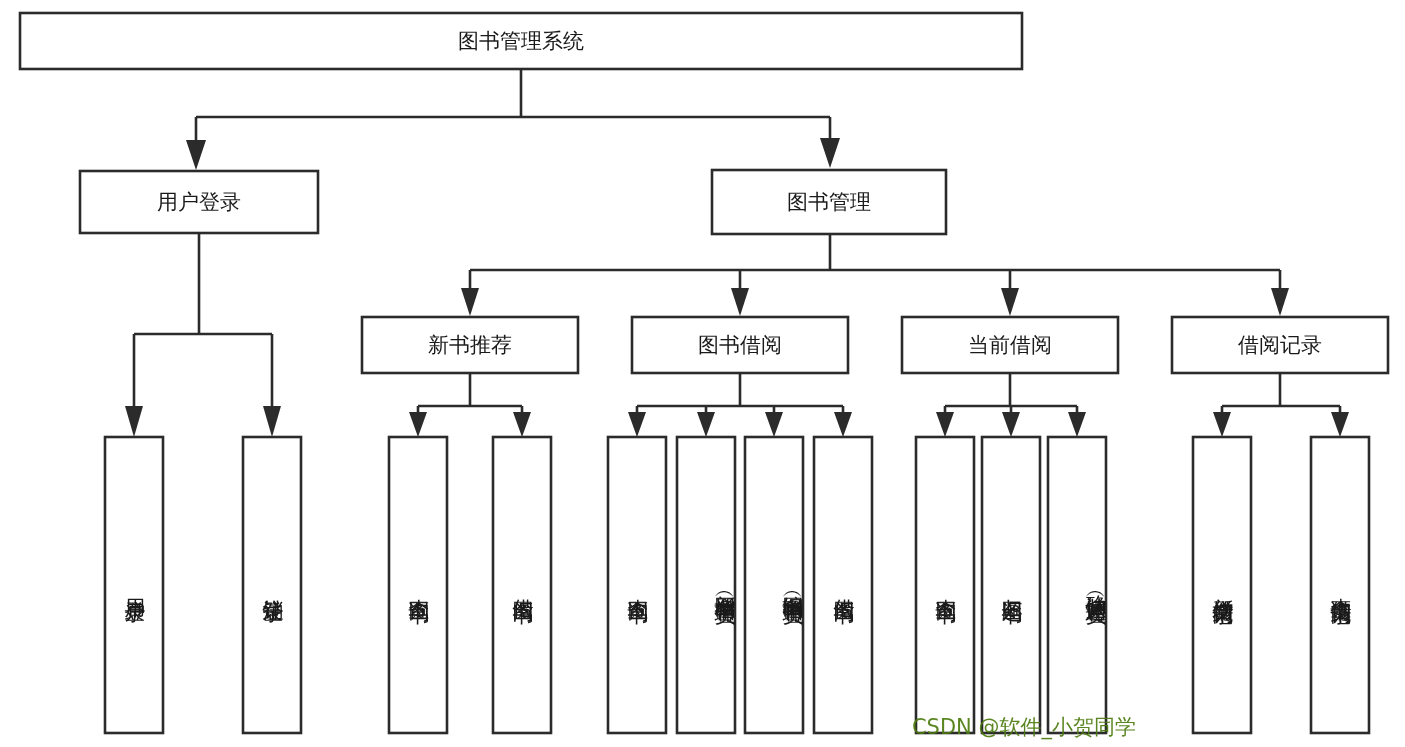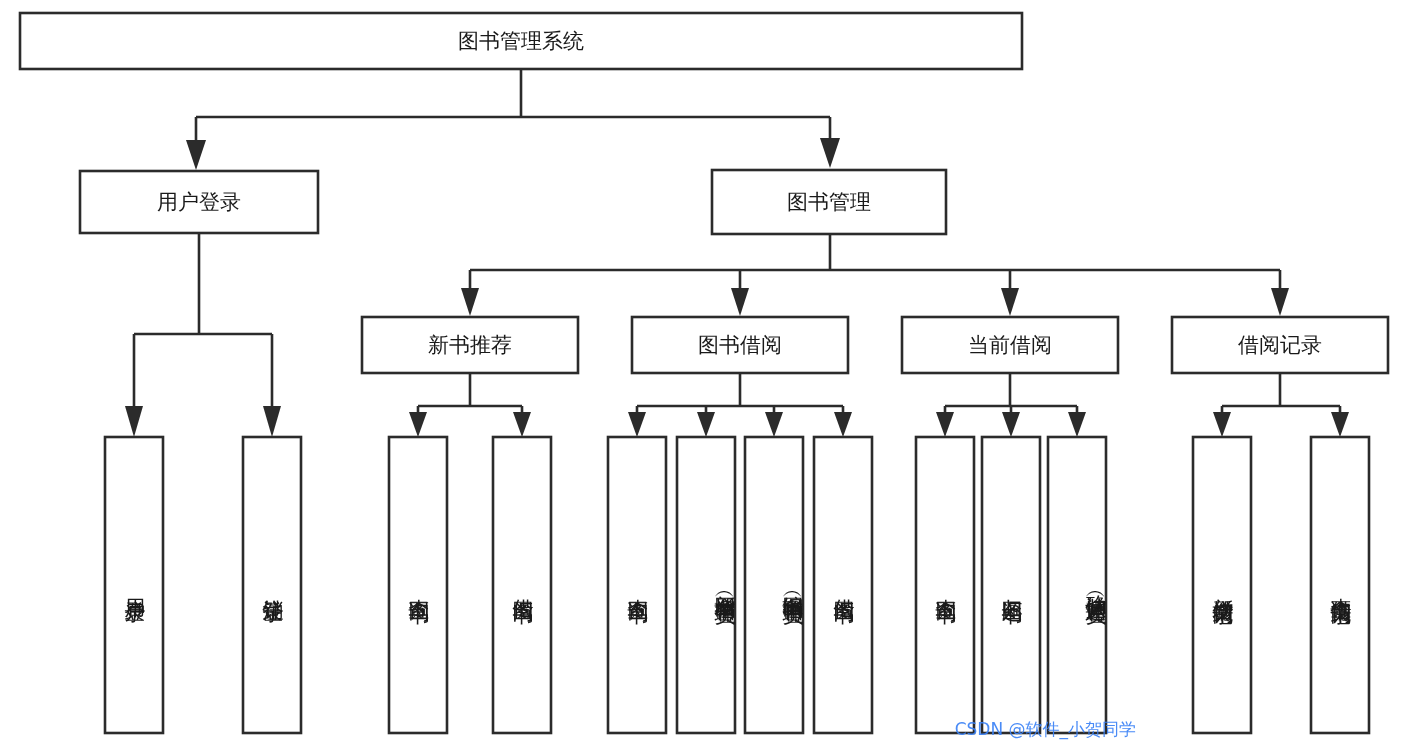--- a/index.html
+++ b/index.html
@@ -63,22 +63,22 @@
     letter-spacing: 1.5px;
     color: #1a1a1a;
     white-space: nowrap;
     pointer-events: none;
   }
   .watermark {
     position: absolute;
     right: 8px;
     bottom: 6px;
     font-family: "DejaVu Sans", "Liberation Sans", sans-serif;
-    font-size: 17px;
-    color: #3b82f6;
+    font-size: 21px;
+    color: #4d7c0f;
     opacity: 0.92;
     white-space: nowrap;
   }
 </style>
 </head>
 <body>
 
 <div id="diagram-root">
 
   <svg class="diagram-canvas" viewBox="0 0 1405 747" xmlns="http://www.w3.org/2000/svg">

